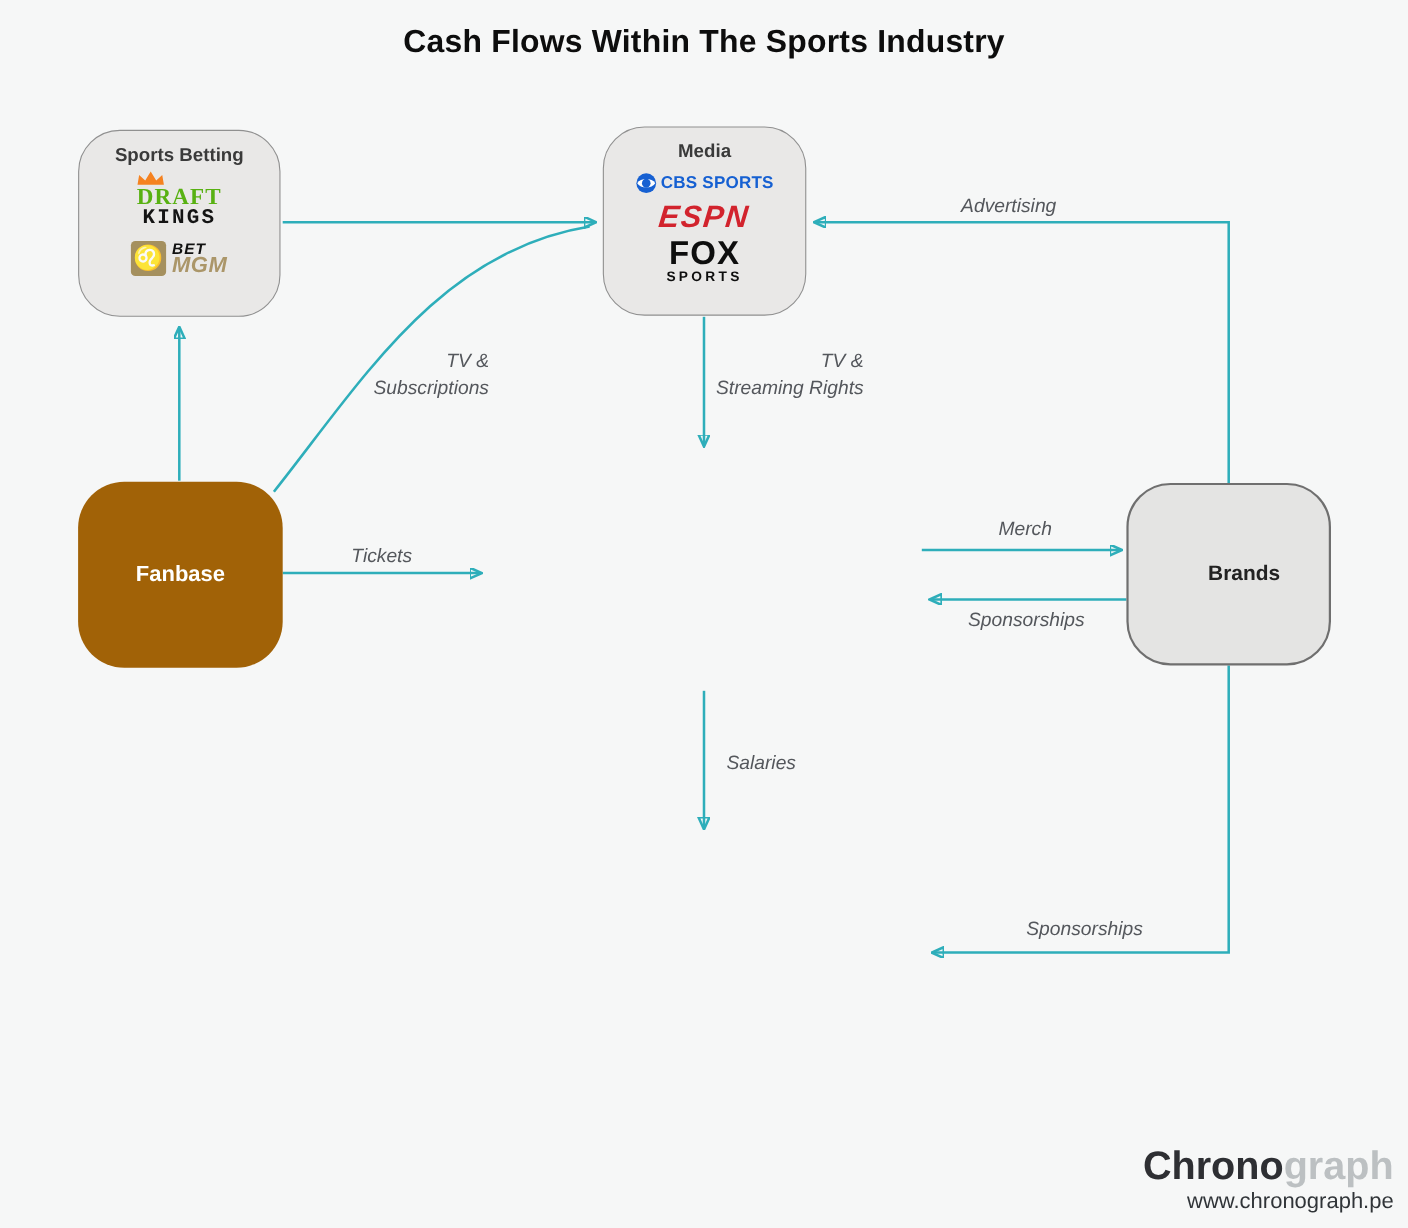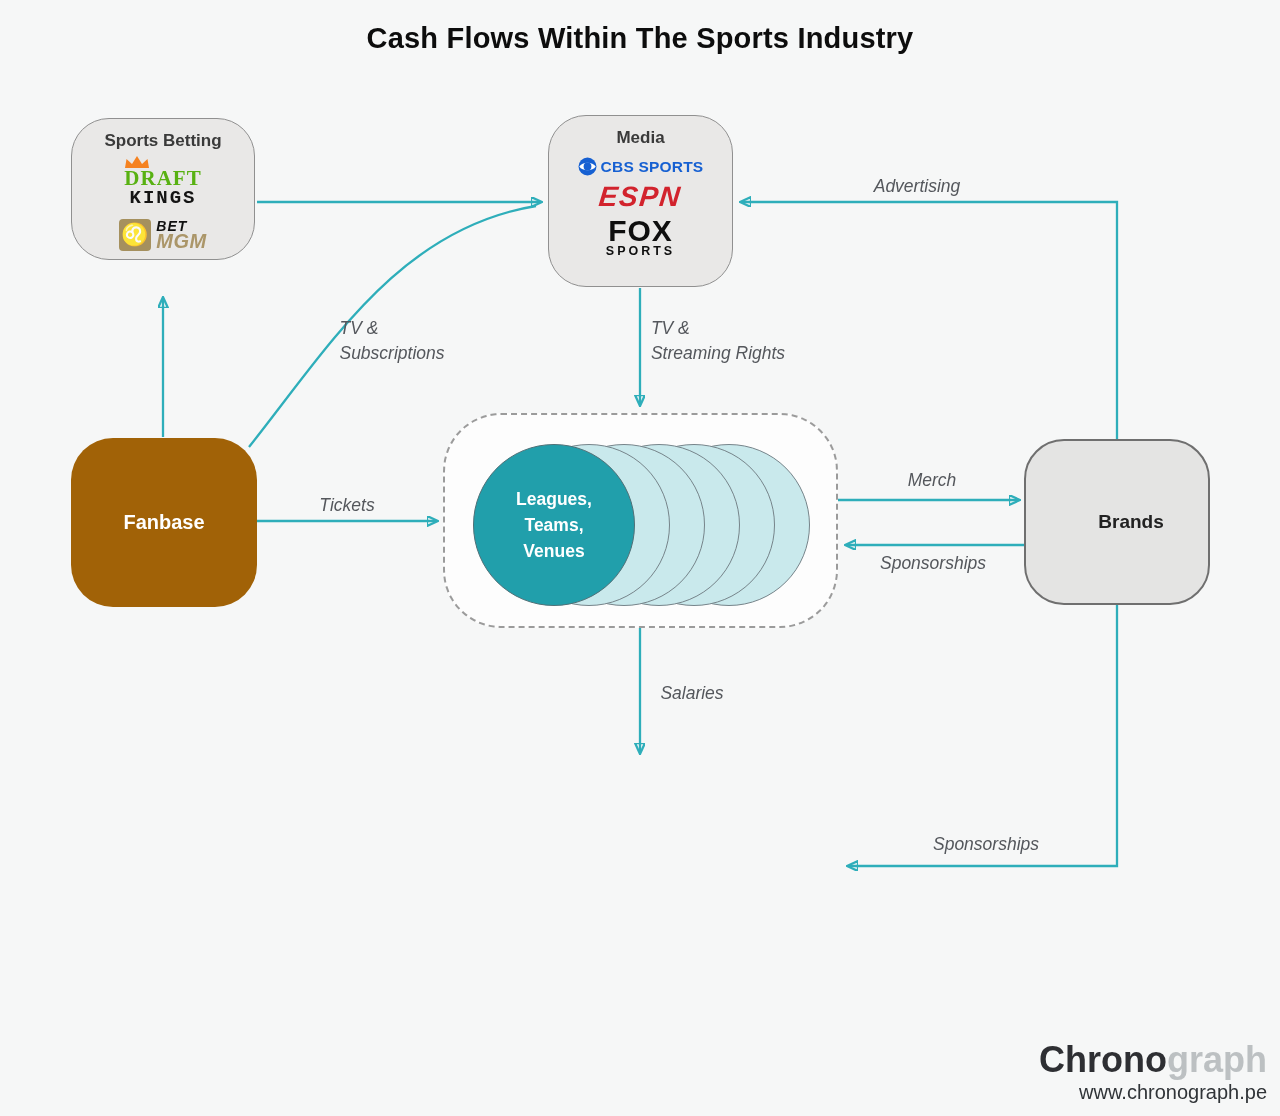--- a/index.html
+++ b/index.html
@@ -19,21 +19,21 @@
   }
 
   .node { position:absolute; z-index:2; display:flex; flex-direction:column; align-items:center; }
 
   .gray-node {
     background:#e9e8e7; border:1.5px solid #909090; border-radius:38px;
   }
   .node-title { font-size:17px; font-weight:bold; color:#3a3a3a; }
 
   
-  #sports-betting { left:71px; top:118px; width:184px; height:142px; padding-top:12px; }
+  #sports-betting { left:71px; top:118px; width:184px; height:170px; padding-top:12px; }
   .dk-logo { margin-top:4px; display:flex; flex-direction:column; align-items:center; line-height:0.95; }
   .dk-crown { margin-bottom:-1px; margin-left:-52px; }
   .dk-draft { font-family:"Liberation Serif", serif; font-weight:bold; font-size:21px; color:#58b112; letter-spacing:1px; }
   .dk-kings { font-family:Liberation Mono, monospace; font-weight:bold; font-size:19px; color:#141414; letter-spacing:2px; }
   .mgm-logo { margin-top:12px; display:flex; align-items:center; gap:5px; }
   .mgm-emblem {
     width:32px; height:32px; background:#a5905e; border-radius:4px;
     display:flex; align-items:center; justify-content:center;
     color:#241d10; font-size:22px; font-weight:bold;
   }
@@ -84,21 +84,21 @@
   .gray-back { width:158px; height:158px; top:26px; background:#e5e5e4; border:1.5px solid #8d8d8d; }
   .black-front {
     width:158px; height:158px; top:26px; left:30px; background:#1a1a1d; border:1.5px solid #1a1a1d;
     display:flex; align-items:center; justify-content:center;
     color:#ffffff; font-weight:bold; font-size:18.5px;
   }
 
   
   .flow-label {
     position:absolute; z-index:3; transform:translate(-50%,-50%);
-    font-style:italic; color:#54575c; font-size:17.5px; text-align:left; line-height:1.45;
+    font-style:italic; color:#54575c; font-size:17.5px; text-align:right; line-height:1.45;
     white-space:nowrap;
   }
 
   
   #footer { position:absolute; right:13px; bottom:12px; text-align:right; z-index:3; }
   .brand-line { font-size:36px; font-weight:bold; line-height:1.05; }
   .brand-dark { color:#2e2f33; }
   .brand-light { color:#bcc0c2; }
   .brand-url { font-size:20px; color:#303438; margin-top:2px; }
 </style>
@@ -163,32 +163,20 @@
   </div>
 
   <div class="node" id="fanbase">
     <div class="fanbase-label">Fanbase</div>
   </div>
 
   <div class="node" id="brands">
     <div class="brands-label">Brands</div>
   </div>
 
-  <div class="cluster" id="leagues-cluster">
-    <div class="circle teal-back" style="left:203px;"></div>
-    <div class="circle teal-back" style="left:168px;"></div>
-    <div class="circle teal-back" style="left:133px;"></div>
-    <div class="circle teal-back" style="left:98px;"></div>
-    <div class="circle teal-back" style="left:63px;"></div>
-    <div class="circle teal-front">
-      <span>Leagues,</span>
-      <span>Teams,</span>
-      <span>Venues</span>
-    </div>
-  </div>
 
 
   <div class="flow-label" style="left:392px; top:341px;">
     <div>TV &amp;</div>
     <div>Subscriptions</div>
   </div>
   <div class="flow-label" style="left:718px; top:341px;">
     <div>TV &amp;</div>
     <div>Streaming Rights</div>
   </div>

